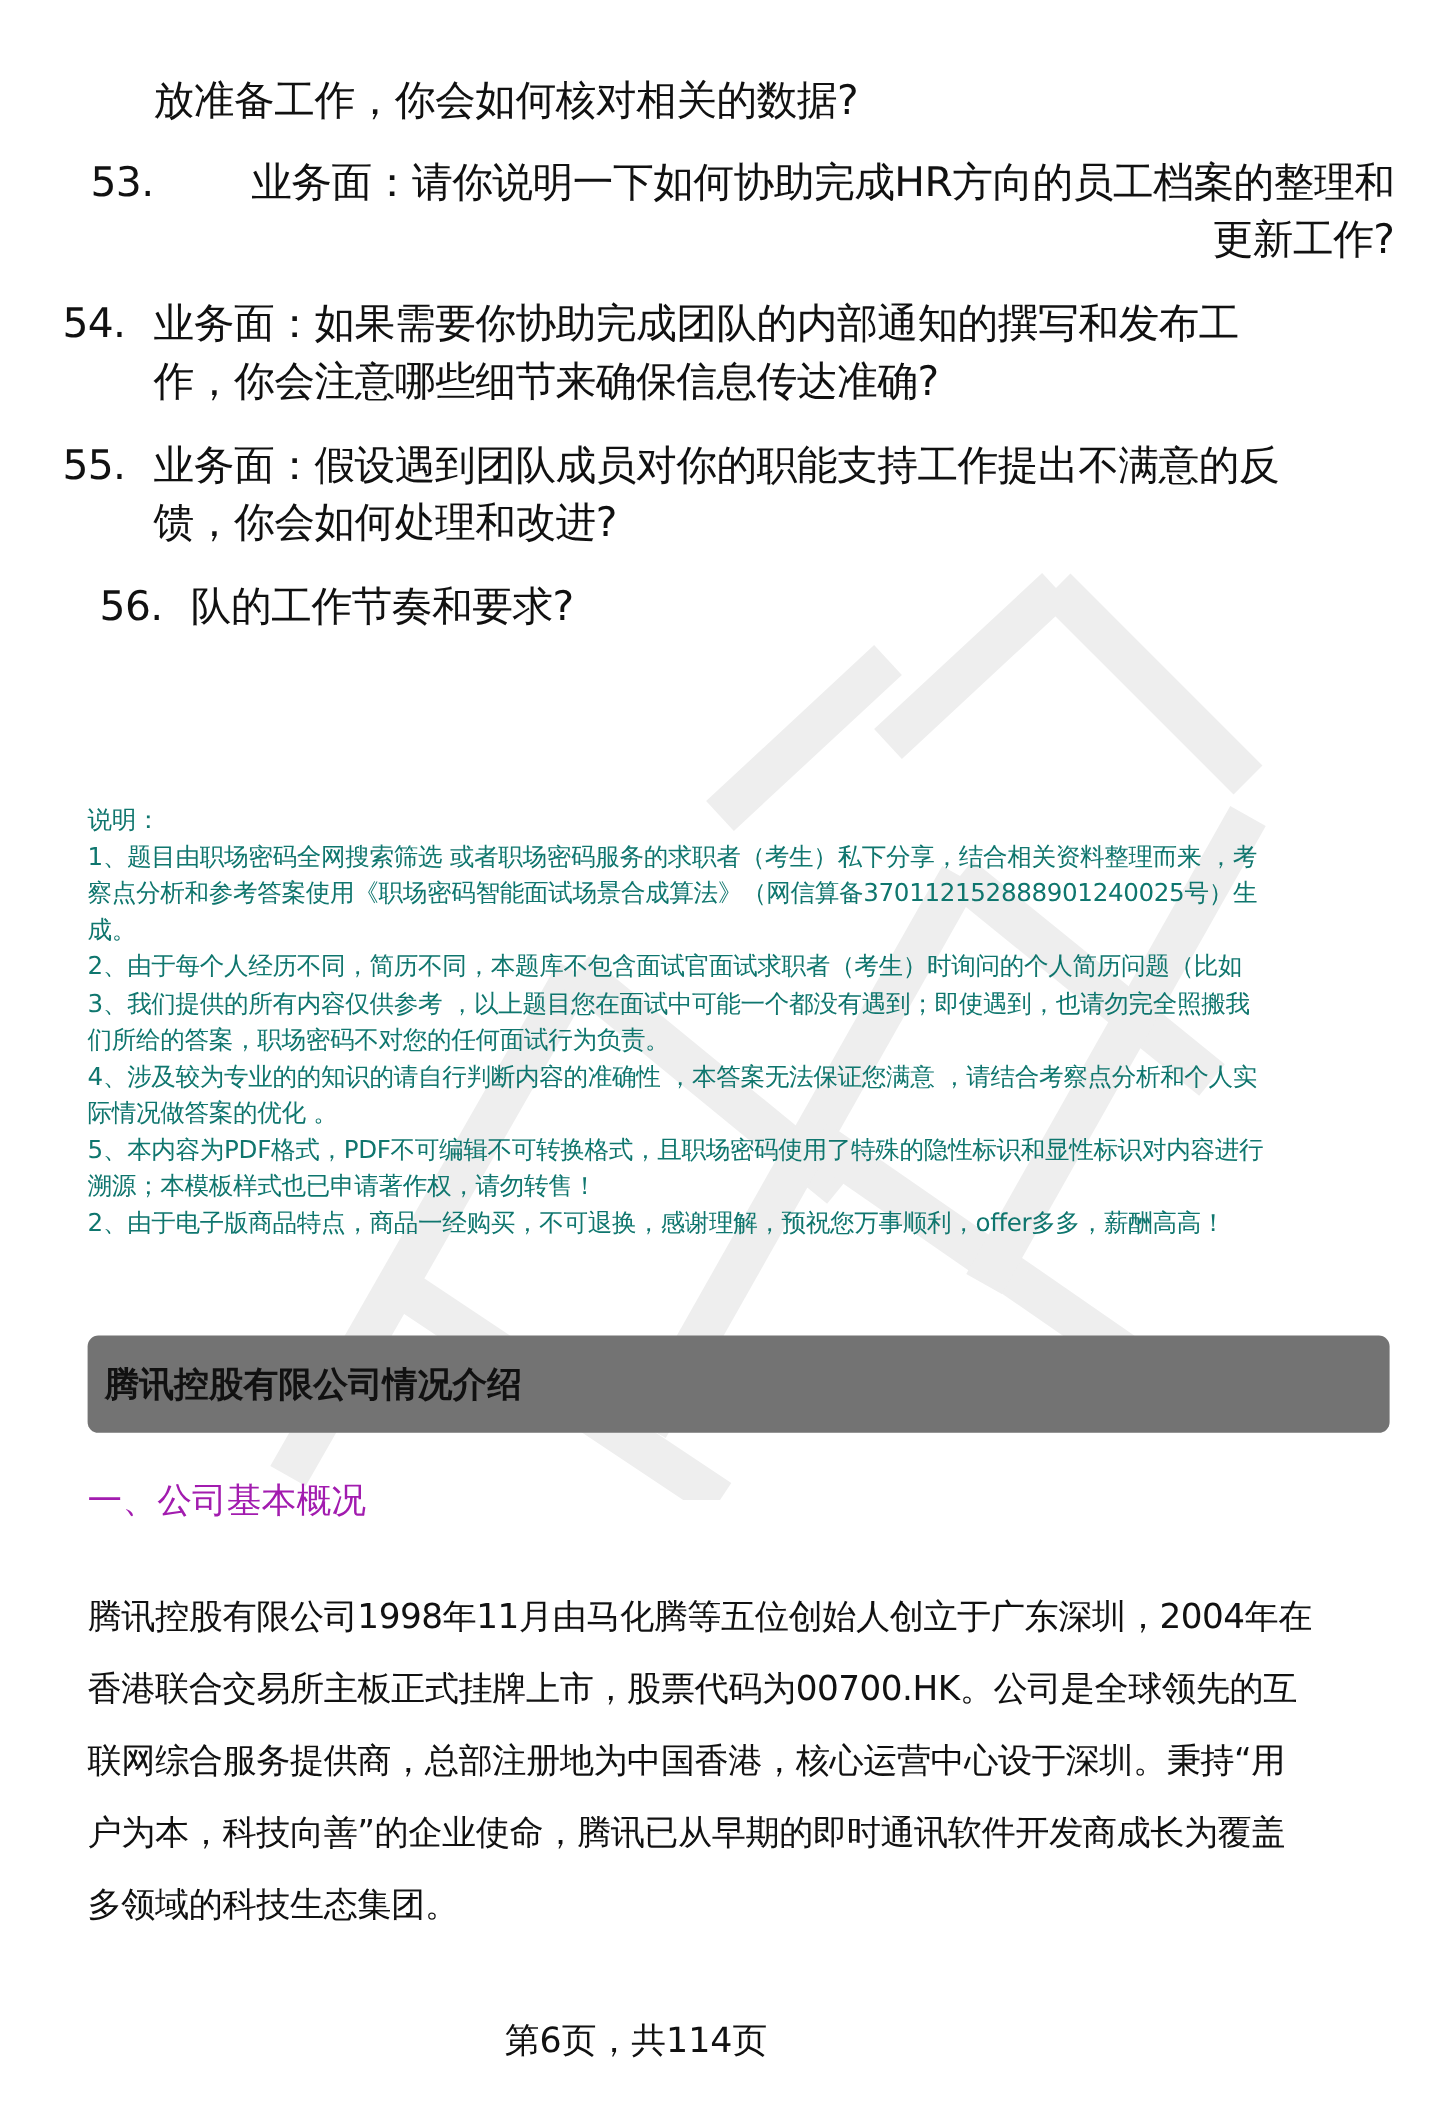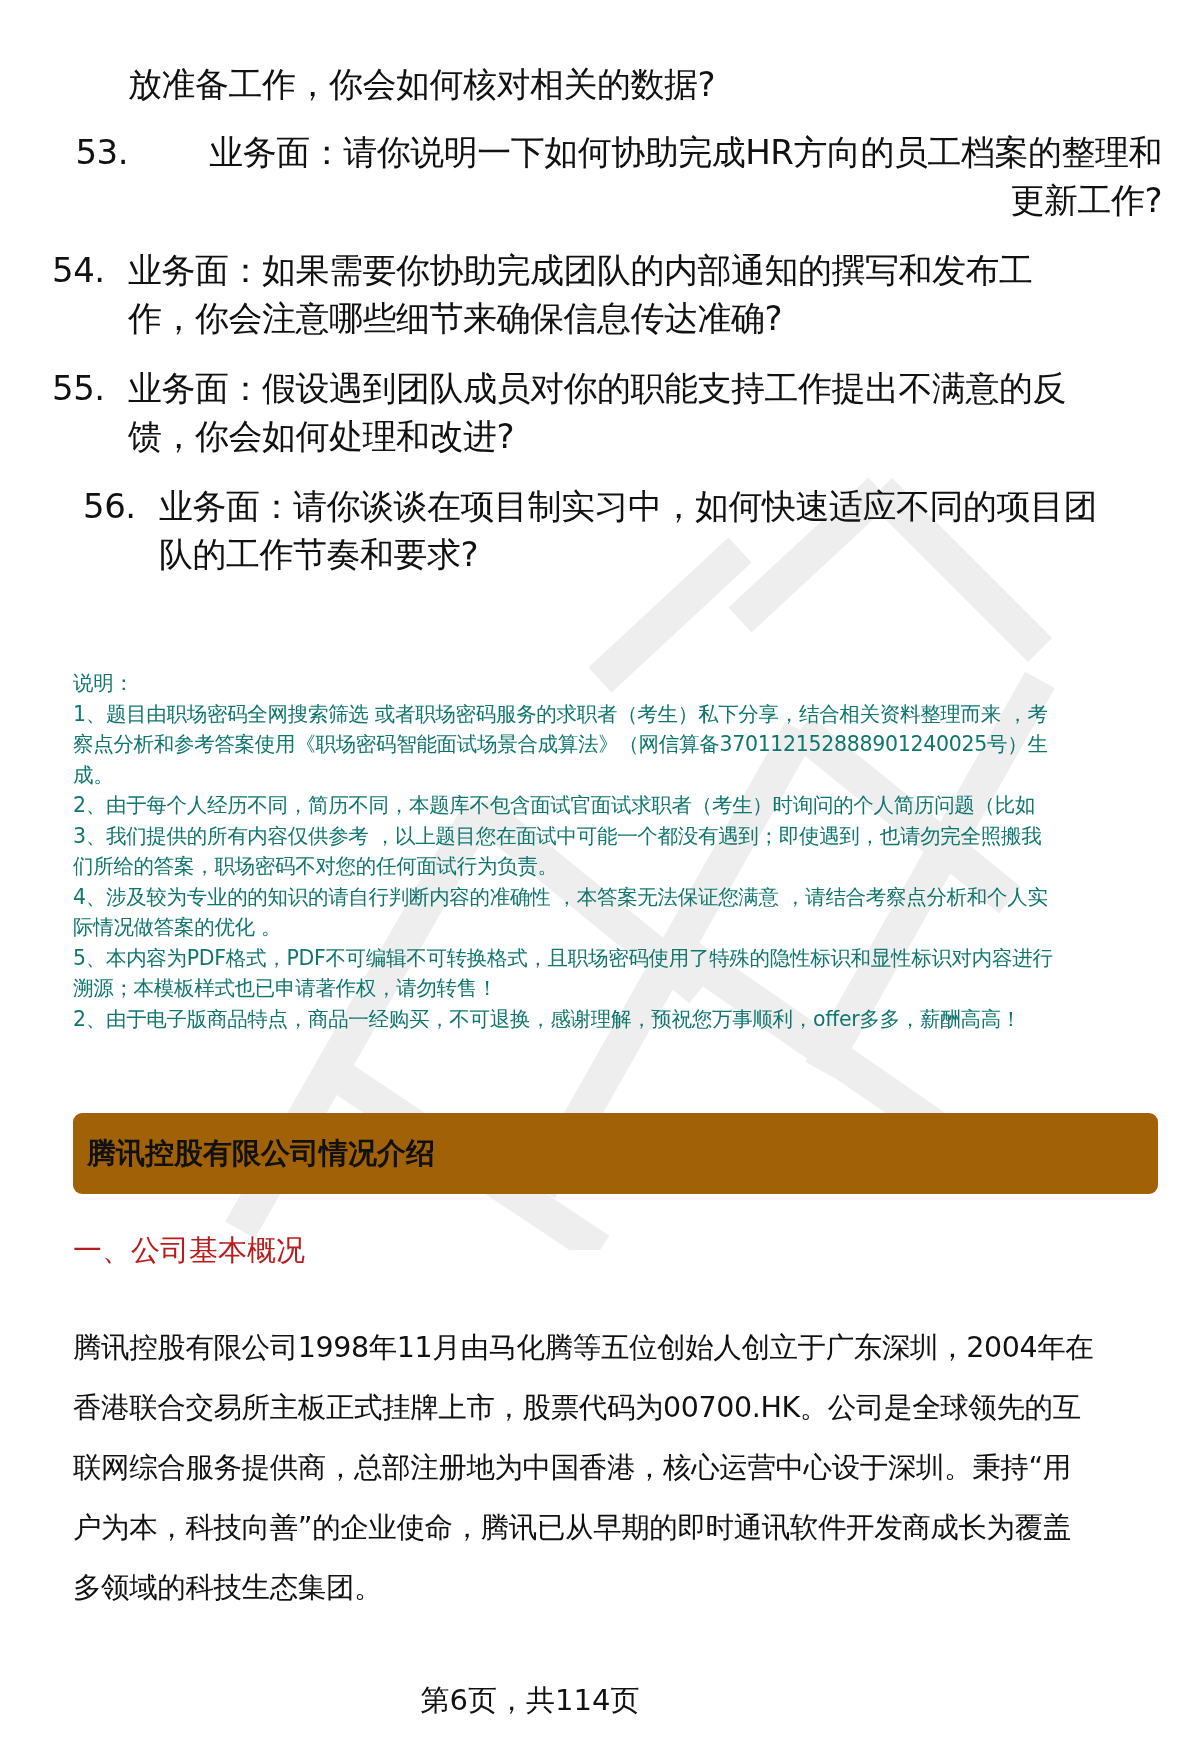--- a/index.html
+++ b/index.html
@@ -89,21 +89,21 @@
       font-weight: bold;
       color: #111111;
       letter-spacing: 0px;
     }
     .sub-heading {
       position: absolute;
       left: 73px;
       top: 1230px;
       font-size: 29px;
       line-height: 40px;
-      color: #b91c1c;
+      color: #a21caf;
     }
     .body-para {
       position: absolute;
       left: 73px;
       top: 1318px;
       width: 1085px;
       font-size: 28.5px;
       line-height: 60px;
       letter-spacing: -0.4px;
       color: #111111;
@@ -154,40 +154,39 @@
   </div>
 
   <div class="question" style="top:364px;">
     <span class="num">55.</span>
     <span class="text">业务面：假设遇到团队成员对你的职能支持工作提出不满意的反</span>
     <span class="text">馈，你会如何处理和改进?</span>
   </div>
 
   <div class="question" style="top:482px;margin-left:31px;">
     <span class="num">56.</span>
-    <span class="text">业务面：请你谈谈在项目制实习中，如何快速适应不同的项目团</span>
     <span class="text">队的工作节奏和要求?</span>
   </div>
 
   <div class="notes">
     <p>说明：</p>
     <p>1、题目由职场密码全网搜索筛选 或者职场密码服务的求职者（考生）私下分享，结合相关资料整理而来 ，考</p>
     <p>察点分析和参考答案使用《职场密码智能面试场景合成算法》（网信算备370112152888901240025号）生</p>
     <p>成。</p>
     <p>2、由于每个人经历不同，简历不同，本题库不包含面试官面试求职者（考生）时询问的个人简历问题（比如</p>
     <p>3、我们提供的所有内容仅供参考 ，以上题目您在面试中可能一个都没有遇到；即使遇到，也请勿完全照搬我</p>
     <p>们所给的答案，职场密码不对您的任何面试行为负责。</p>
     <p>4、涉及较为专业的的知识的请自行判断内容的准确性 ，本答案无法保证您满意 ，请结合考察点分析和个人实</p>
     <p>际情况做答案的优化 。</p>
     <p>5、本内容为PDF格式，PDF不可编辑不可转换格式，且职场密码使用了特殊的隐性标识和显性标识对内容进行</p>
     <p>溯源；本模板样式也已申请著作权，请勿转售！</p>
     <p>2、由于电子版商品特点，商品一经购买，不可退换，感谢理解，预祝您万事顺利，offer多多，薪酬高高！</p>
   </div>
 
-  <div class="banner" style="background: #a16207;">
+  <div class="banner" style="background: #737373;">
     <span class="banner-title">腾讯控股有限公司情况介绍</span>
   </div>
 
   <div class="sub-heading">一、公司基本概况</div>
 
   <div class="body-para">
     <div>腾讯控股有限公司1998年11月由马化腾等五位创始人创立于广东深圳，2004年在</div>
     <div>香港联合交易所主板正式挂牌上市，股票代码为00700.HK。公司是全球领先的互</div>
     <div>联网综合服务提供商，总部注册地为中国香港，核心运营中心设于深圳。秉持“用</div>
     <div>户为本，科技向善”的企业使命，腾讯已从早期的即时通讯软件开发商成长为覆盖</div>

